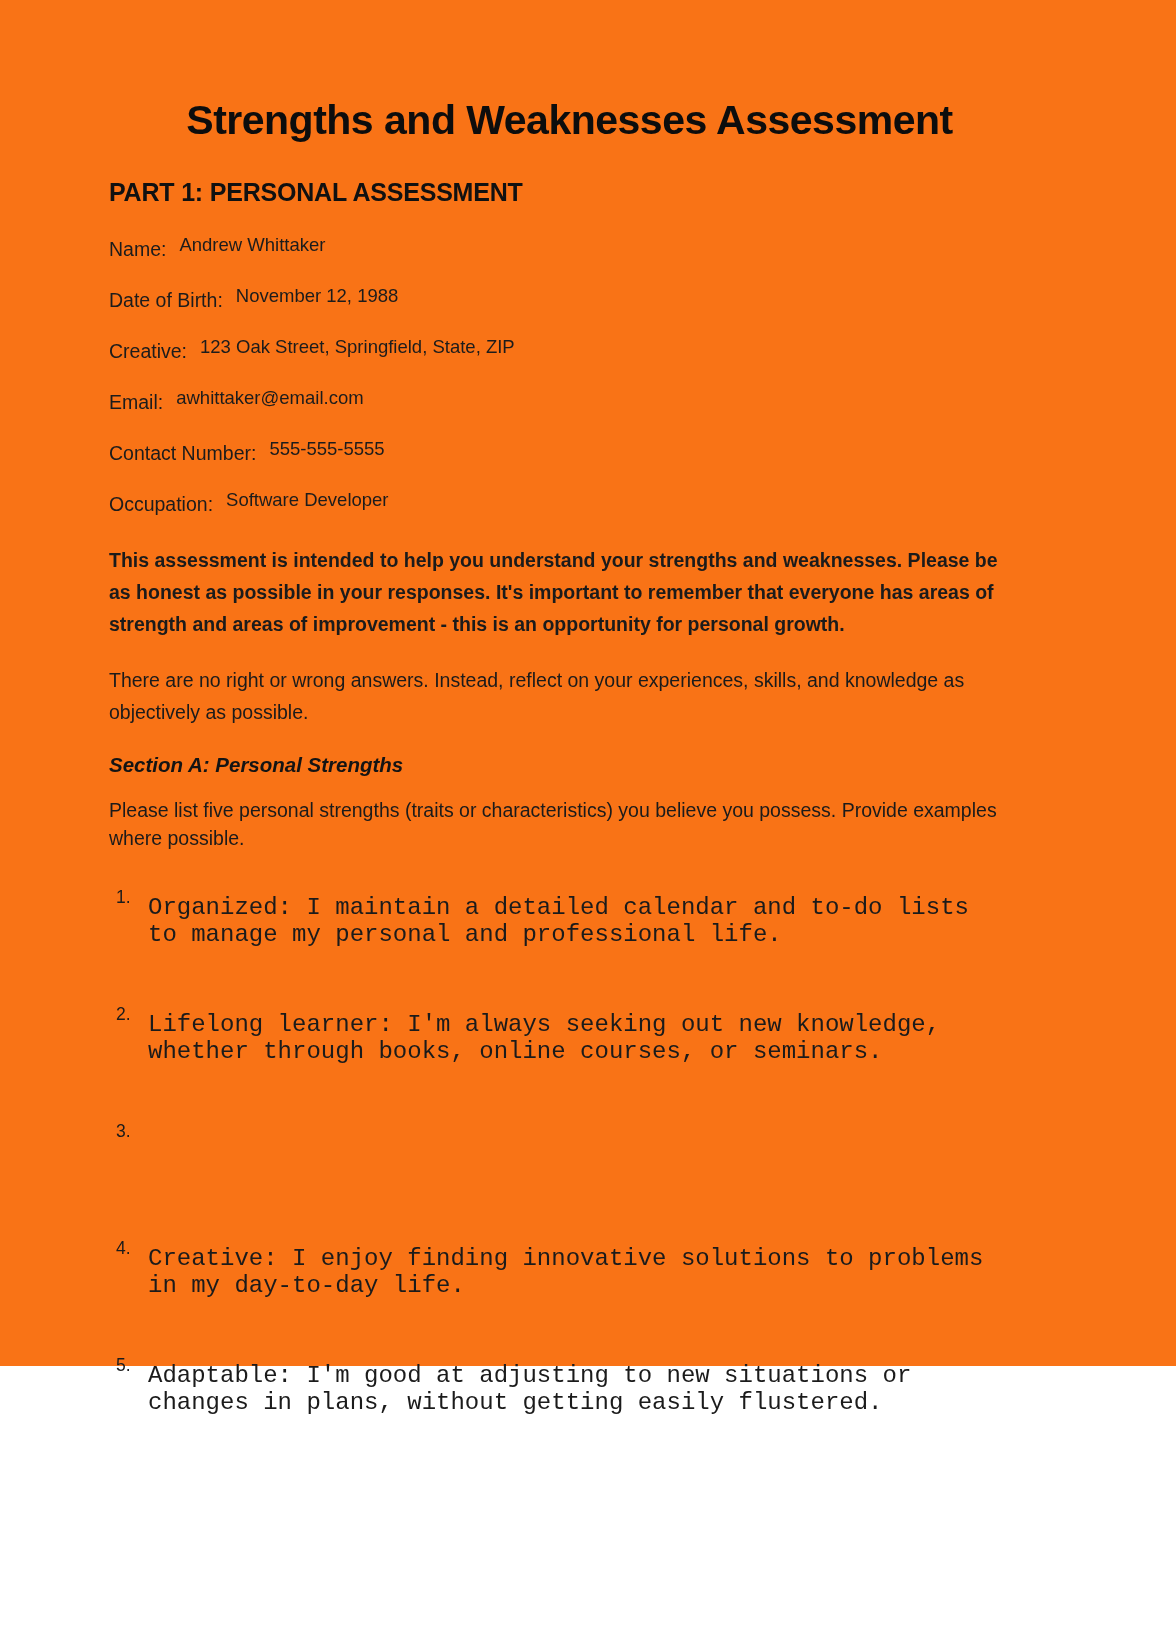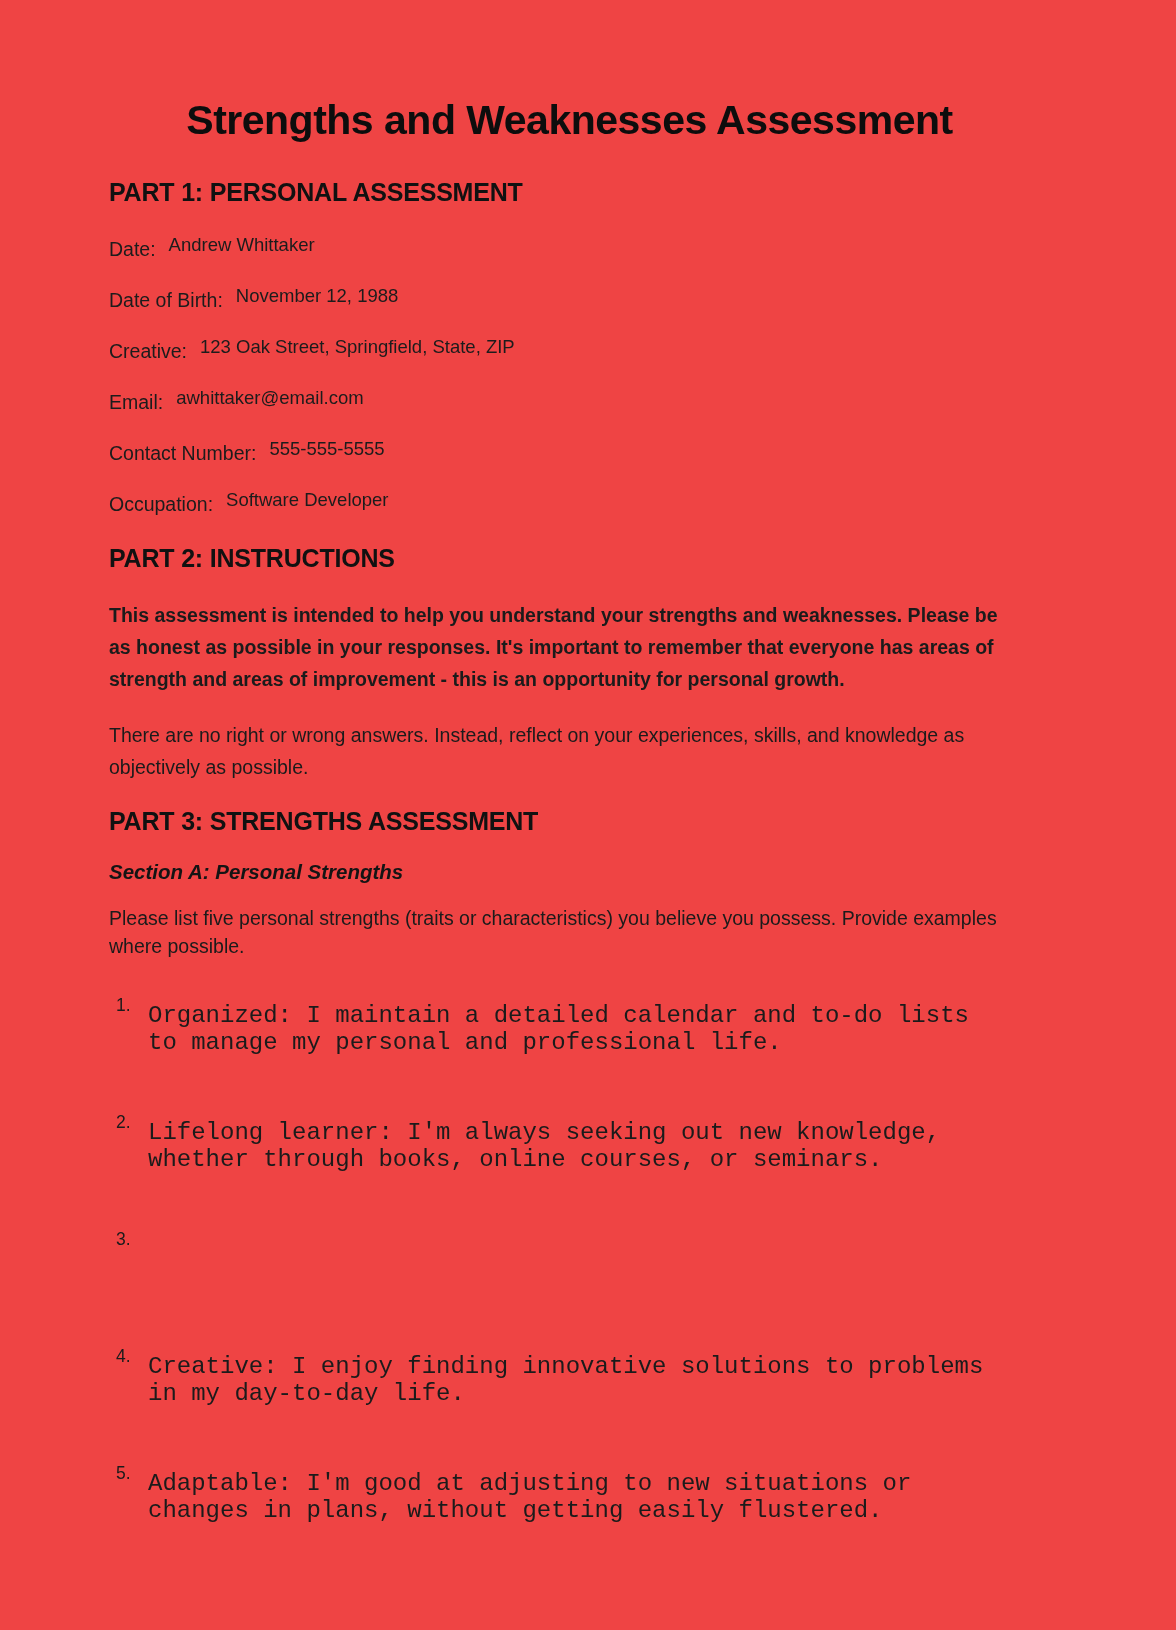--- a/index.html
+++ b/index.html
@@ -11,23 +11,23 @@
     width: 1176px;
     height: 1630px;
     overflow: hidden;
     font-family: "Liberation Sans", sans-serif;
     color: #1a1a1a;
     -webkit-font-smoothing: antialiased;
   }
   .page {
     box-sizing: border-box;
     width: 1176px;
-    height: 1630px;
+    height: 1366px;
     padding: 99px 90px 0 109px;
-    background: #ef4444;
+    background: #f97316;
   }
   .doc-title {
     font-size: 41px;
     font-weight: bold;
     color: #0d0d0d;
     text-align: center;
     margin: 0 56px 0 0;
     line-height: 1.05;
     letter-spacing: -0.5px;
   }
@@ -120,45 +120,43 @@
 <body>
 
 <div class="page">
 
   <h1 class="doc-title">Strengths and Weaknesses Assessment</h1>
 
   <h2 class="part-heading" id="part1-heading">PART 1: PERSONAL ASSESSMENT</h2>
 
   <div class="fields">
     <div class="field-row">
-      <span class="field-label">Date:</span><span class="field-value">Andrew Whittaker</span>
+      <span class="field-label">Name:</span><span class="field-value">Andrew Whittaker</span>
     </div>
     <div class="field-row">
       <span class="field-label">Date of Birth:</span><span class="field-value">November 12, 1988</span>
     </div>
     <div class="field-row">
       <span class="field-label">Creative:</span><span class="field-value">123 Oak Street, Springfield, State, ZIP</span>
     </div>
     <div class="field-row">
       <span class="field-label">Email:</span><span class="field-value">awhittaker@email.com</span>
     </div>
     <div class="field-row">
       <span class="field-label">Contact Number:</span><span class="field-value">555-555-5555</span>
     </div>
     <div class="field-row">
       <span class="field-label">Occupation:</span><span class="field-value">Software Developer</span>
     </div>
   </div>
 
-  <h2 class="part-heading" id="part2-heading">PART 2: INSTRUCTIONS</h2>
 
   <p class="body-text" id="para1">This assessment is intended to help you understand your strengths and weaknesses. Please be as honest as possible in your responses. It's important to remember that everyone has areas of strength and areas of improvement - this is an opportunity for personal growth.</p>
   <p class="body-text">There are no right or wrong answers. Instead, reflect on your experiences, skills, and knowledge as objectively as possible.</p>
 
-  <h2 class="part-heading" id="part3-heading">PART 3: STRENGTHS ASSESSMENT</h2>
 
   <h3 class="section-heading">Section A: Personal Strengths</h3>
 
   <p class="section-intro">Please list five personal strengths (traits or characteristics) you believe you possess. Provide examples where possible.</p>
 
   <ol class="strengths-list">
     <li class="strength-item">
       <span class="item-number">1.</span>
       <span class="item-text">Organized: I maintain a detailed calendar and to-do lists to manage my personal and professional life.</span>
     </li>

